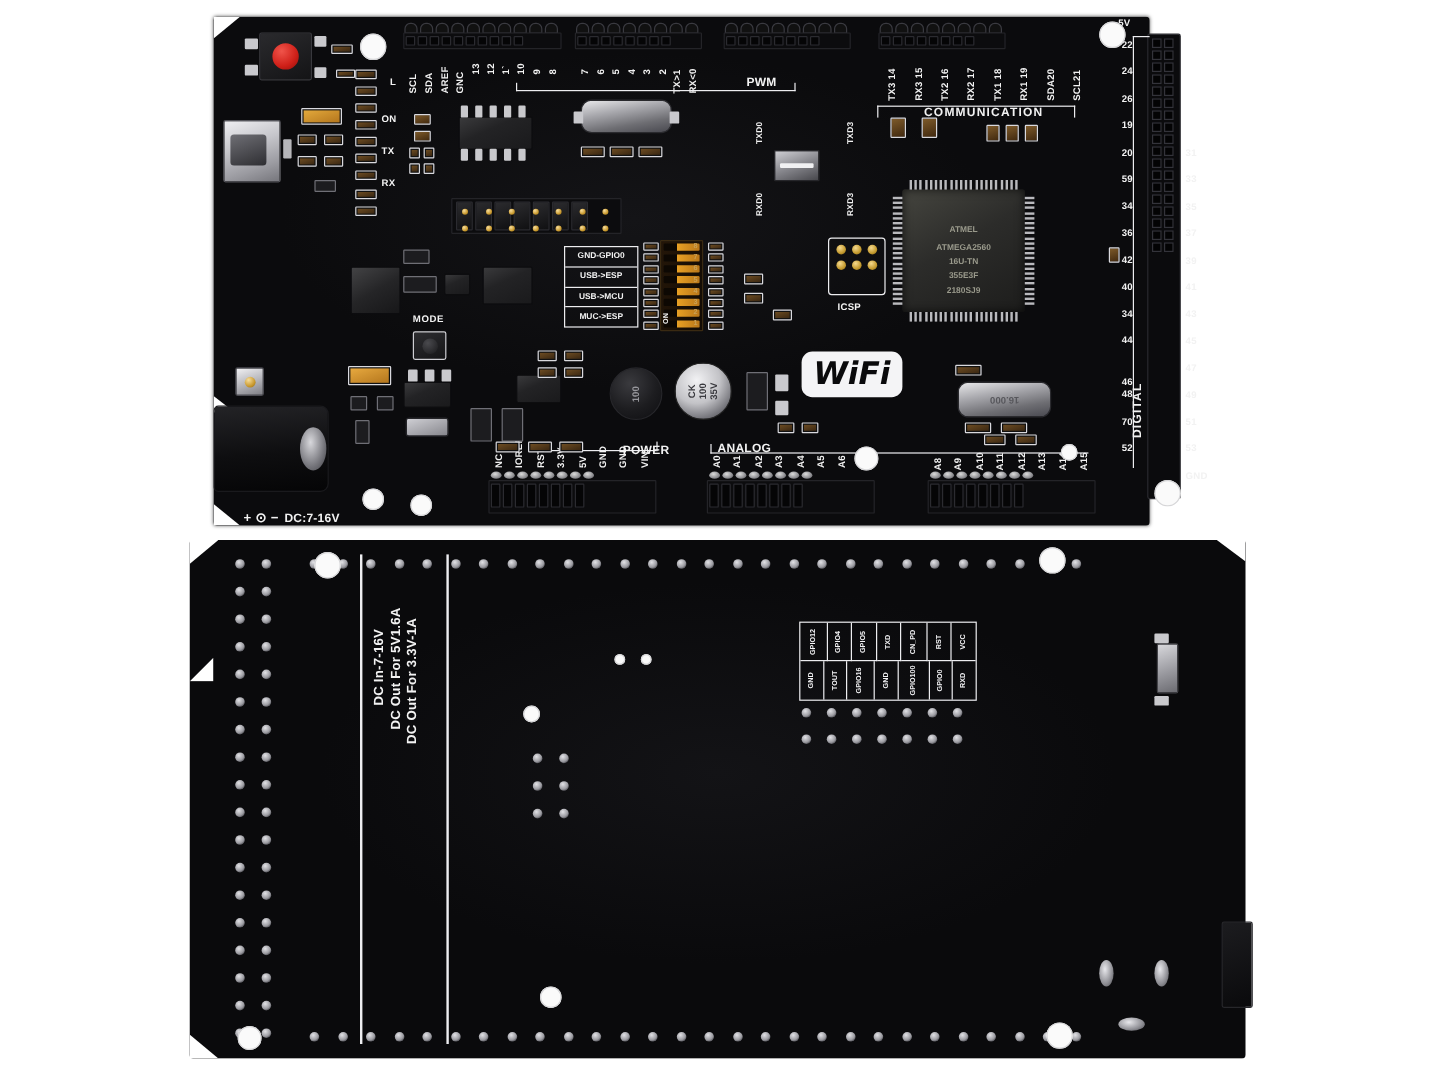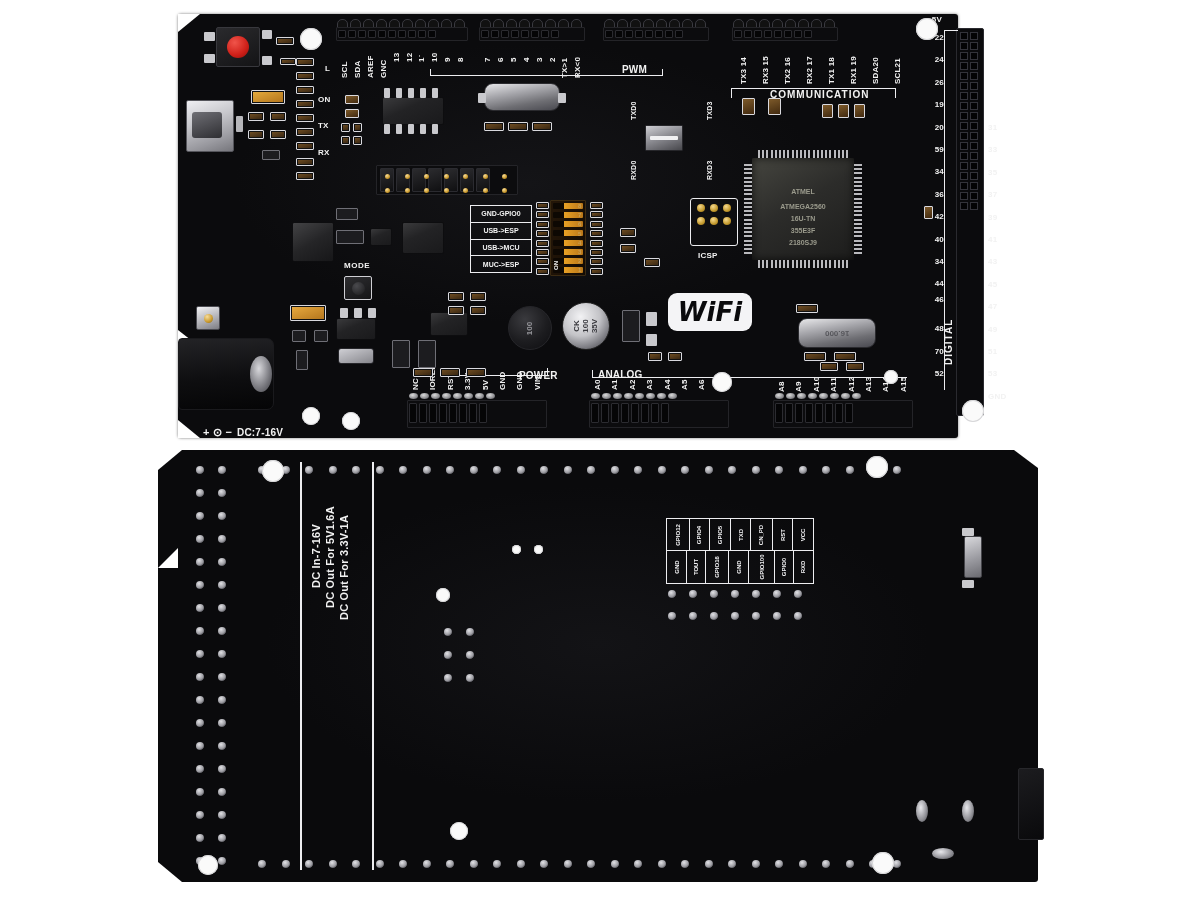--- a/index.html
+++ b/index.html
@@ -378,21 +378,21 @@
       <div class="slk sm" style="left: 922px; width: 22px; text-align: right; top: 78.8px;">26</div>
       <div class="slk sm" style="left: 922px; width: 22px; text-align: right; top: 101.2px;">19</div>
       <div class="slk sm" style="left: 922px; width: 22px; text-align: right; top: 123.6px;">20</div>
       <div class="slk sm" style="left: 922px; width: 22px; text-align: right; top: 146px;">59</div>
       <div class="slk sm" style="left: 922px; width: 22px; text-align: right; top: 168.4px;">34</div>
       <div class="slk sm" style="left: 922px; width: 22px; text-align: right; top: 190.8px;">36</div>
       <div class="slk sm" style="left: 922px; width: 22px; text-align: right; top: 213.2px;">42</div>
       <div class="slk sm" style="left: 922px; width: 22px; text-align: right; top: 235.6px;">40</div>
       <div class="slk sm" style="left: 922px; width: 22px; text-align: right; top: 258px;">34</div>
       <div class="slk sm" style="left: 922px; width: 22px; text-align: right; top: 280.4px;">44</div>
-      <div class="slk sm" style="left: 922px; width: 22px; text-align: right; top: 296px;">46</div>
+      <div class="slk sm" style="left: 922px; width: 22px; text-align: right; top: 315px;">46</div>
       <div class="slk sm" style="left: 922px; width: 22px; text-align: right; top: 325.2px;">48</div>
       <div class="slk sm" style="left: 922px; width: 22px; text-align: right; top: 347.6px;">70</div>
       <div class="slk sm" style="left: 922px; width: 22px; text-align: right; top: 370px;">52</div>
     </div>
   <div id="dig-right-labels">
       <div class="slk sm" style="left: 988px; top: 124px;">31</div>
       <div class="slk sm" style="left: 988px; top: 146.4px;">33</div>
       <div class="slk sm" style="left: 988px; top: 168.8px;">35</div>
       <div class="slk sm" style="left: 988px; top: 191.2px;">37</div>
       <div class="slk sm" style="left: 988px; top: 213.6px;">39</div>

